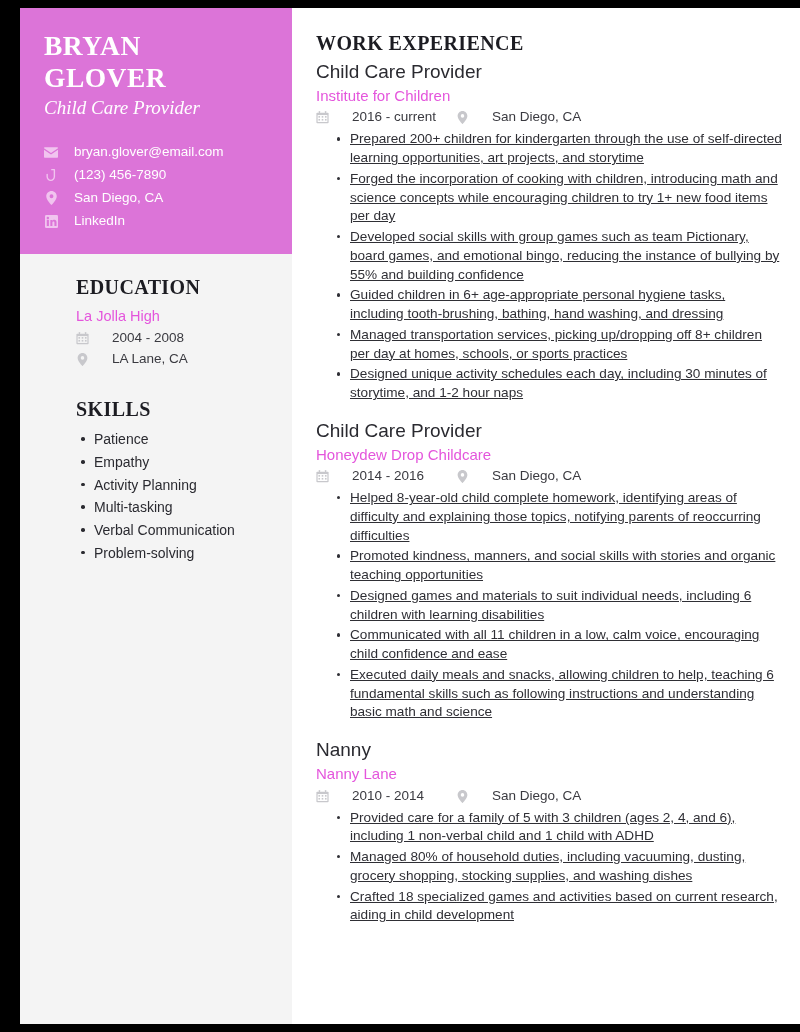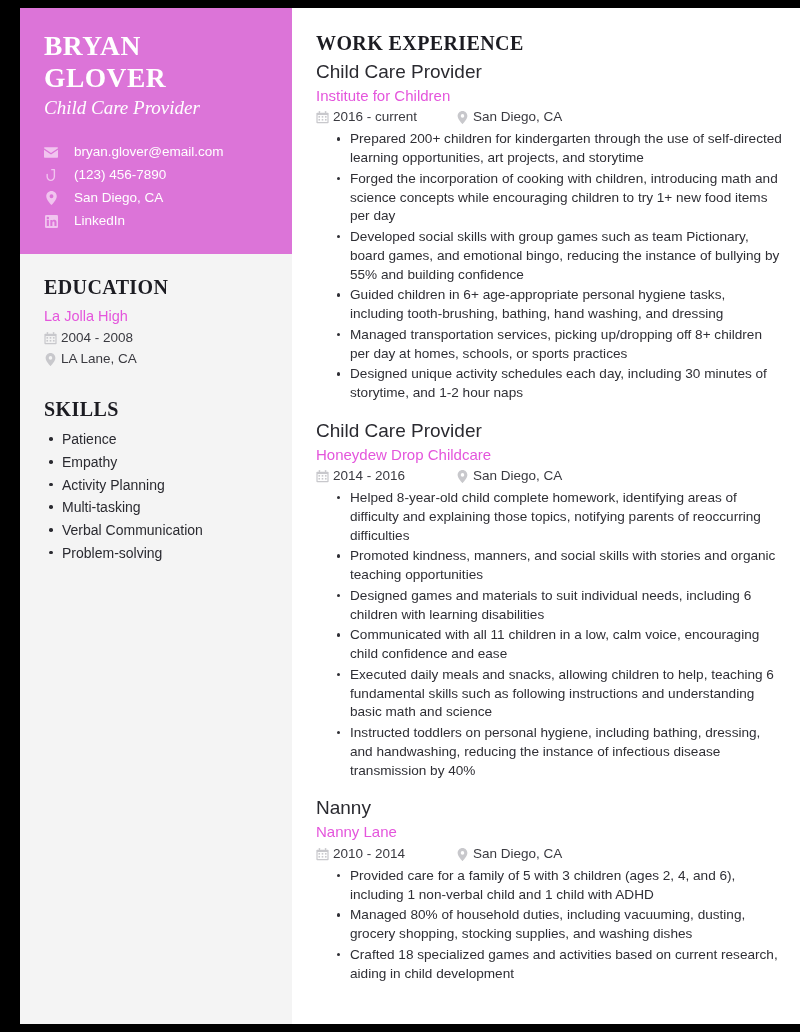--- a/index.html
+++ b/index.html
@@ -71,21 +71,21 @@
     flex: 0 0 14px;
     display: inline-flex;
     align-items: center;
     justify-content: center;
     color: #f1c4ef;
   }
   .contact-icon svg { display: block; }
 
   .contact-link { color: #ffffff; }
 
-  .side-section { padding: 0 24px; }
+  .side-section { padding: 0 24px; margin-left: 32px; }
   #education-section { margin-top: 22px; }
   #skills-section { margin-top: 28px; }
 
   .side-heading {
     font-family: "Liberation Serif", serif;
     font-weight: bold;
     font-size: 20px;
     letter-spacing: 0.4px;
     color: #1c1c22;
     margin-bottom: 7px;
@@ -100,21 +100,21 @@
   .edu-school {
     font-size: 14.5px;
     color: #e455dc;
     line-height: 1.5;
     margin-bottom: 1px;
   }
 
   .meta-row {
     display: flex;
     align-items: center;
-    gap: 4px;
+    gap: 23px;
     font-size: 13.5px;
     color: #3a3a40;
     line-height: 1.55;
   }
 
   .meta-icon {
     width: 13px;
     flex: 0 0 13px;
     display: inline-flex;
     align-items: center;
@@ -190,20 +190,21 @@
 
   .bullets { list-style: none; }
   .bullets li {
     position: relative;
     padding-left: 18px;
     margin-left: 16px;
     font-size: 13.6px;
     color: #2f2f35;
     line-height: 1.38;
     margin-bottom: 2px;
+    text-decoration: underline;
   }
   .bullets li::before {
     content: "";
     position: absolute;
     left: 5px;
     top: 7px;
     width: 3.2px;
     height: 3.2px;
     border-radius: 50%;
     background: #2f2f35;
@@ -374,21 +375,20 @@
               </span>
               <span>San Diego, CA</span>
             </span>
           </div>
           <ul class="bullets">
             <li>Helped 8-year-old child complete homework, identifying areas of difficulty and explaining those topics, notifying parents of reoccurring difficulties</li>
             <li>Promoted kindness, manners, and social skills with stories and organic teaching opportunities</li>
             <li>Designed games and materials to suit individual needs, including 6 children with learning disabilities</li>
             <li>Communicated with all 11 children in a low, calm voice, encouraging child confidence and ease</li>
             <li>Executed daily meals and snacks, allowing children to help, teaching 6 fundamental skills such as following instructions and understanding basic math and science</li>
-            <li>Instructed toddlers on personal hygiene, including bathing, dressing, and handwashing, reducing the instance of infectious disease transmission by 40%</li>
           </ul>
         </div>
         <div class="job">
           <div class="job-role">Nanny</div>
           <div class="job-company">Nanny Lane</div>
           <div class="job-meta">
             <span class="meta-row">
               <span class="meta-icon">
                 <svg width="13" height="13" viewBox="0 0 16 16" fill="currentColor">
                   <rect x="0.5" y="2" width="15" height="13" rx="1"></rect>

